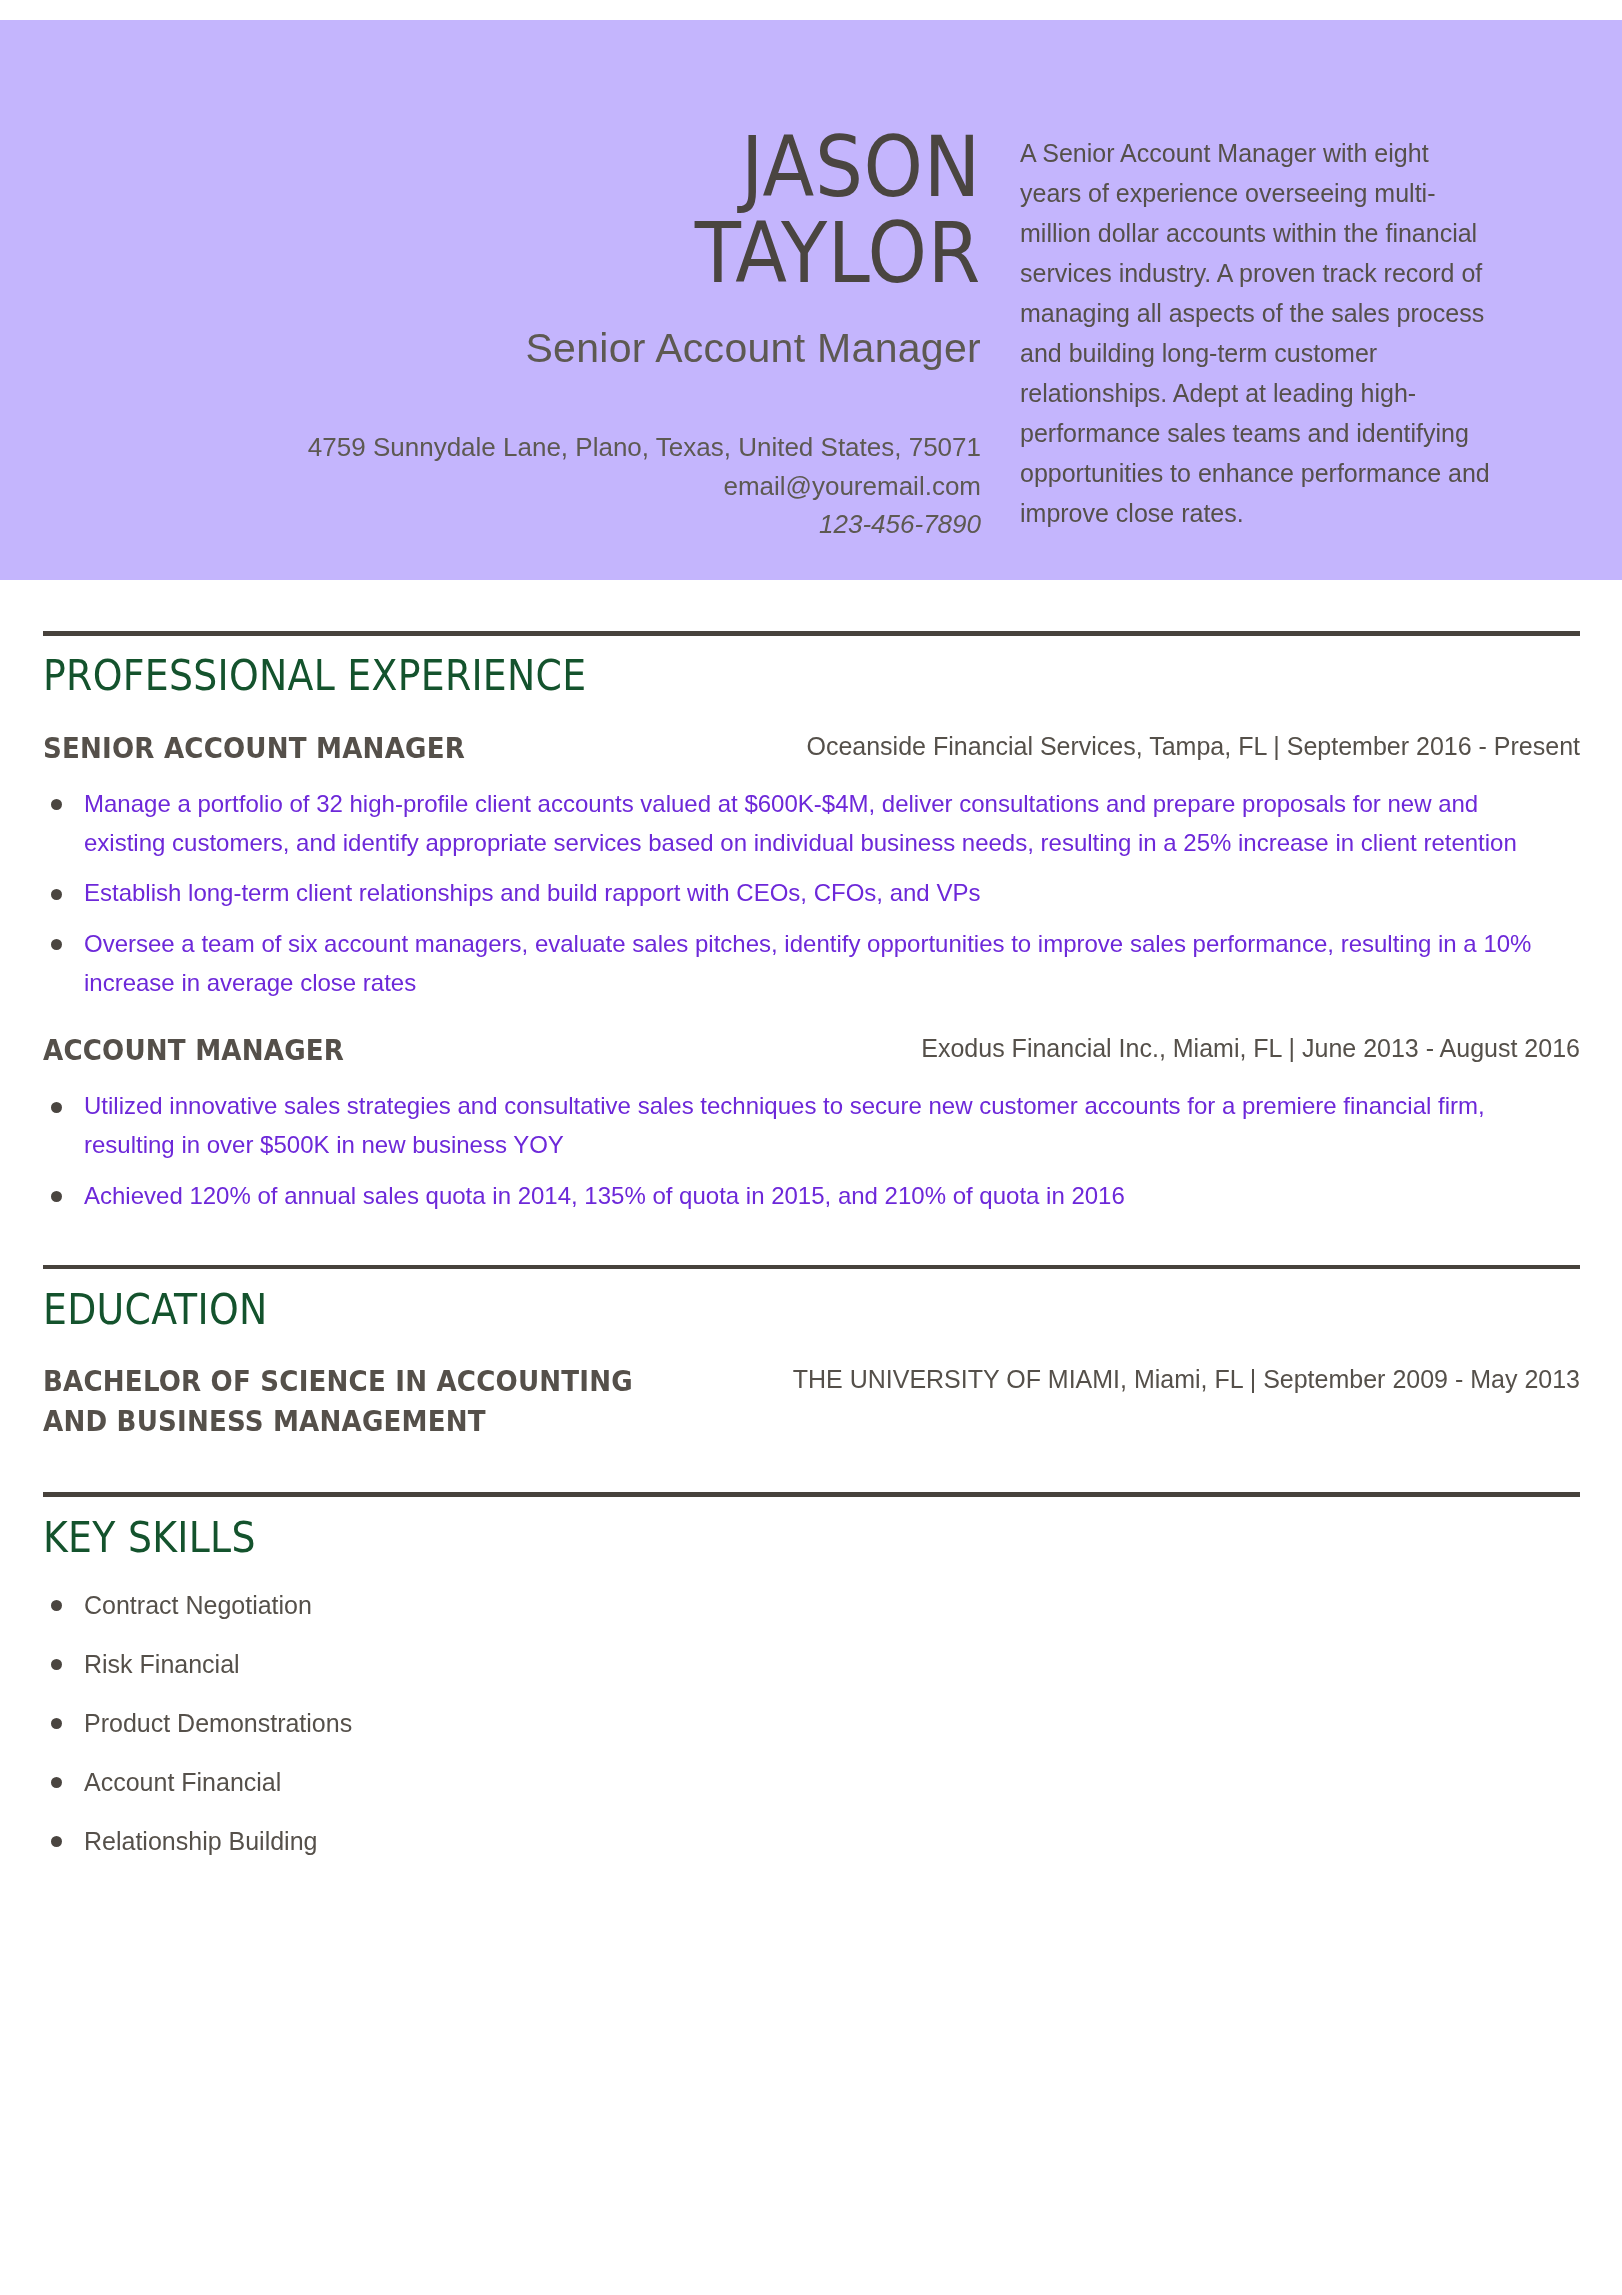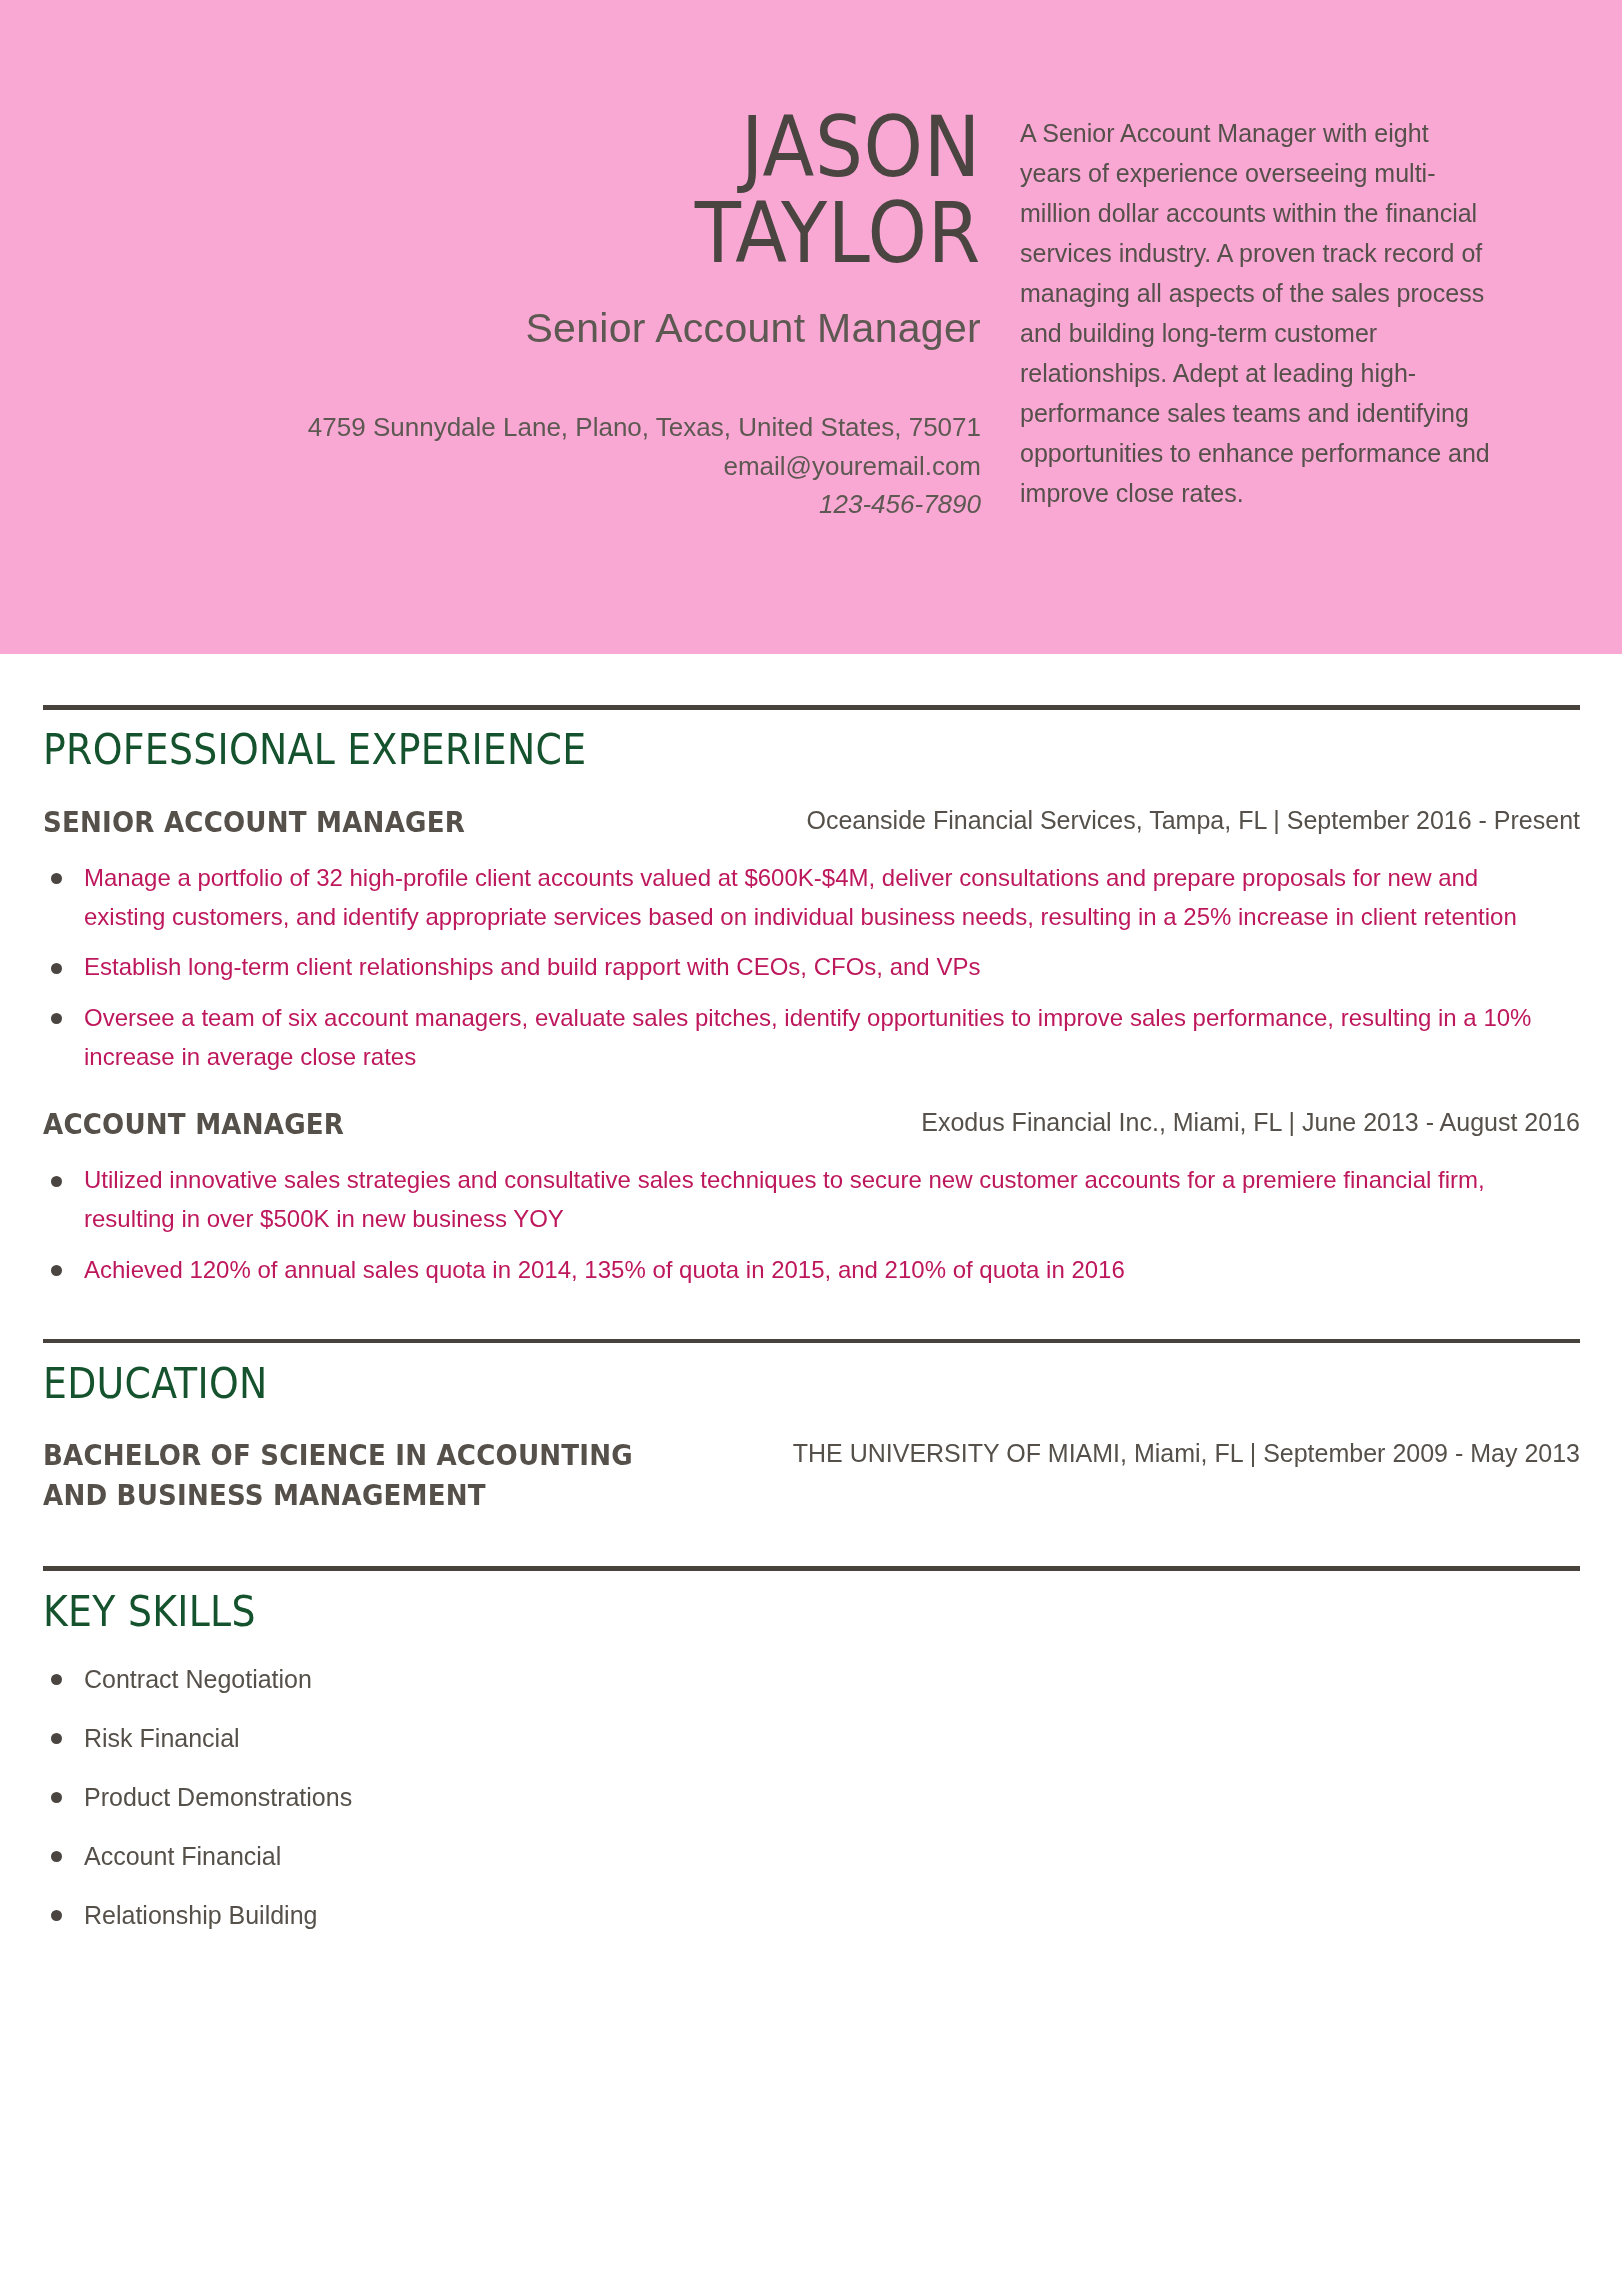--- a/index.html
+++ b/index.html
@@ -9,23 +9,24 @@
     height: 2295px;
     background: #ffffff;
     font-family: "Liberation Sans", sans-serif;
     color: #4a4540;
     overflow: hidden;
   }
 
   
   .header-band {
     width: 1623px;
-    height: 654px;
-    background: #f9a8d4;
+    height: 560px;
+    background: #c4b5fd;
     position: relative;
+    margin-top: 20px;
   }
   .header-inner {
     display: flex;
     align-items: flex-start;
     padding-top: 105px;
   }
   .identity-col {
     width: 1020px;
     padding-right: 39px;
     text-align: right;
@@ -115,21 +116,21 @@
   ul.bullets {
     list-style: none;
     margin: 17px 0 0 0;
     padding: 0;
   }
   ul.bullets > li {
     position: relative;
     padding-left: 41px;
     font-size: 24px;
     line-height: 1.62;
-    color: #be185d;
+    color: #6d28d9;
     margin-bottom: 11.8px;
     max-width: 1503px;
   }
   ul.bullets > li .dot {
     position: absolute;
     left: 7.8px;
     top: 14.4px;
     width: 11px;
     height: 11px;
     border-radius: 50%;

